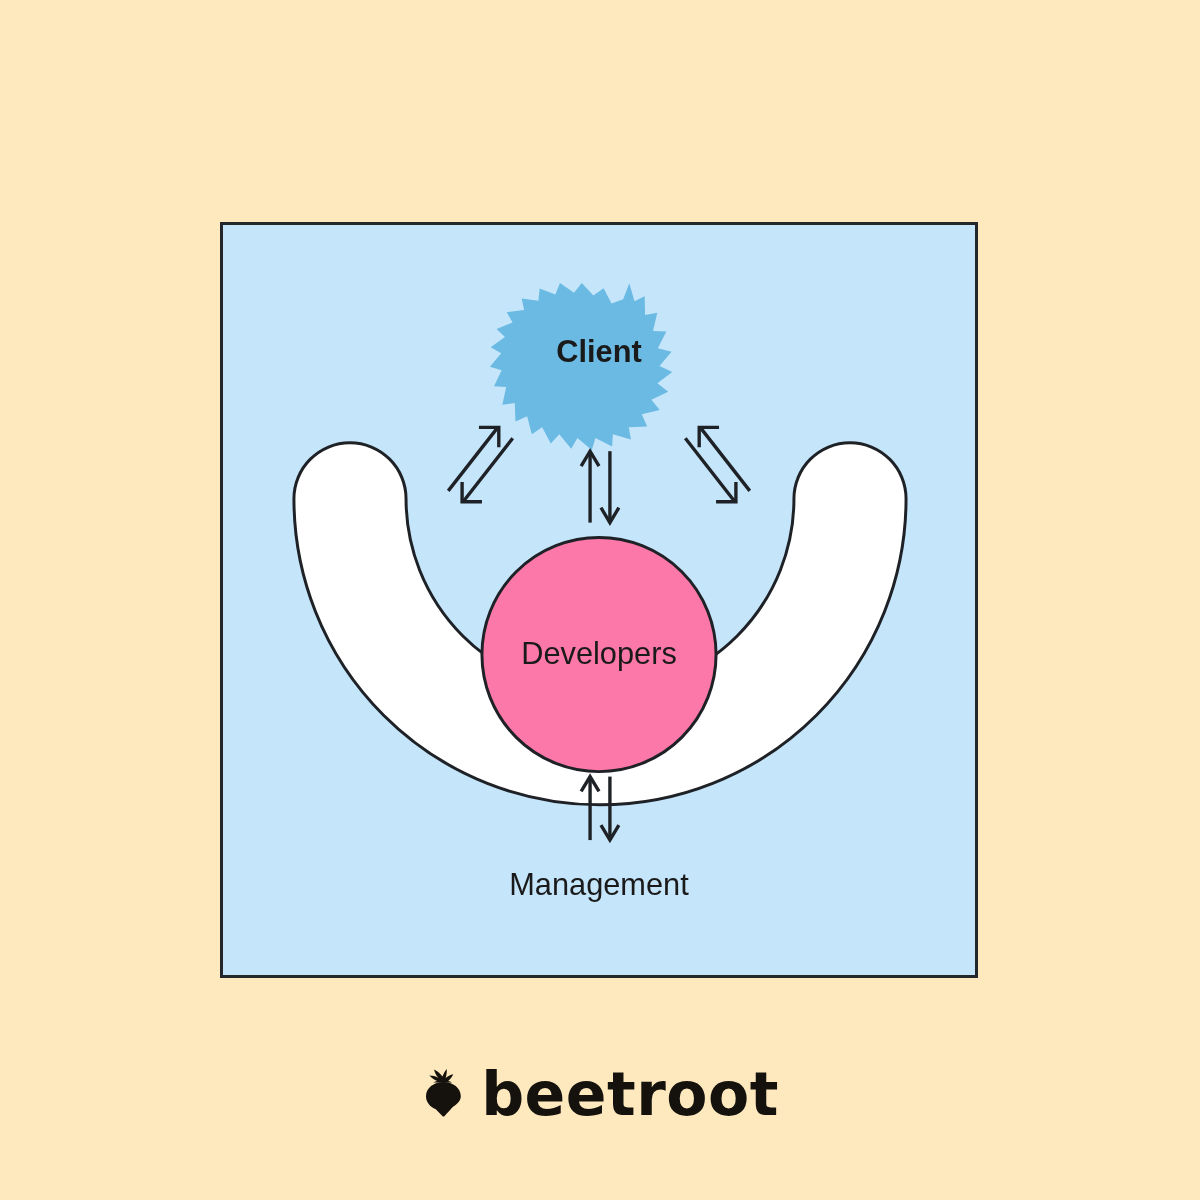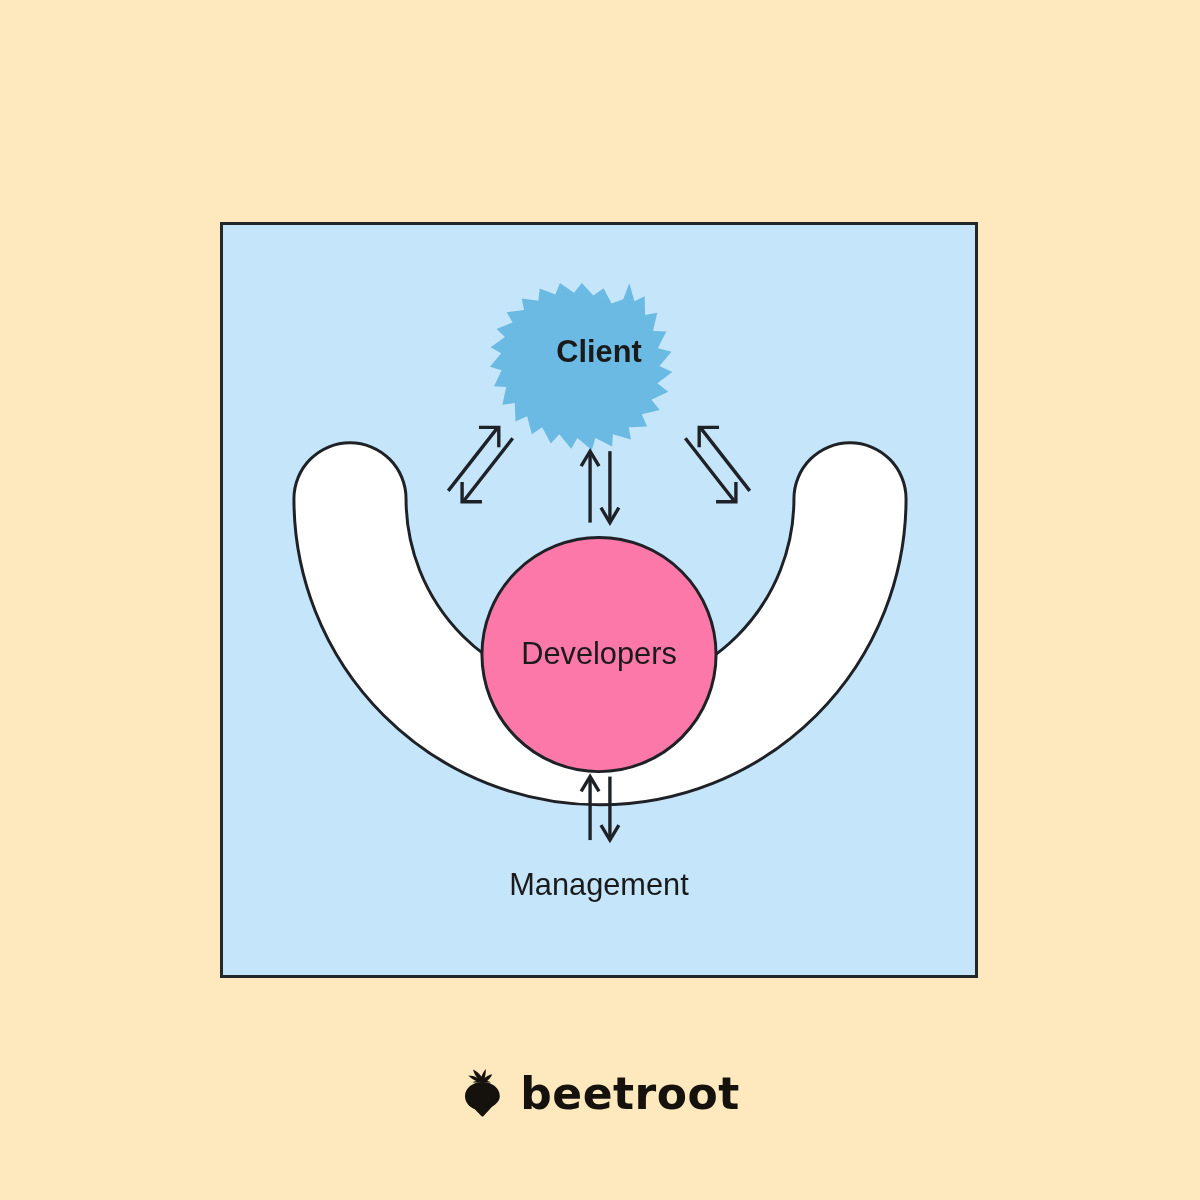--- a/index.html
+++ b/index.html
@@ -73,21 +73,21 @@
     display: flex;
     align-items: center;
     justify-content: center;
     gap: 14px;
   }
   .brand-mark {
     display: block;
   }
   .brand-word {
     font-family: "DejaVu Sans", sans-serif;
-    font-size: 44px;
+    font-size: 60px;
     font-weight: 700;
     color: #15110d;
     letter-spacing: 0.5px;
     line-height: 1;
     position: relative;
     top: 2px;
   }
 </style>
 </head>
 <body>

